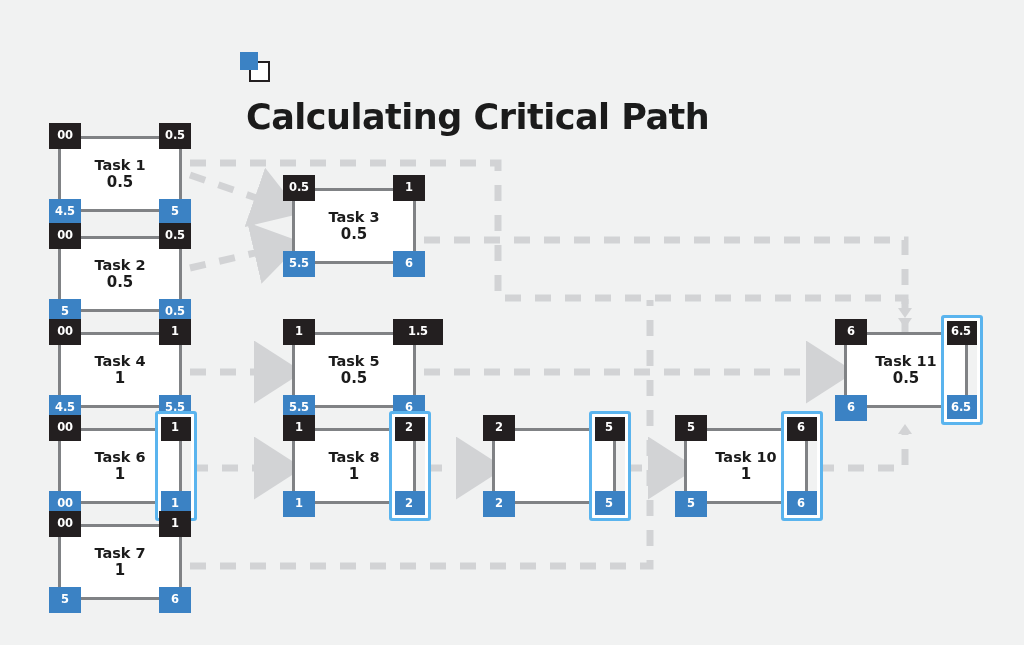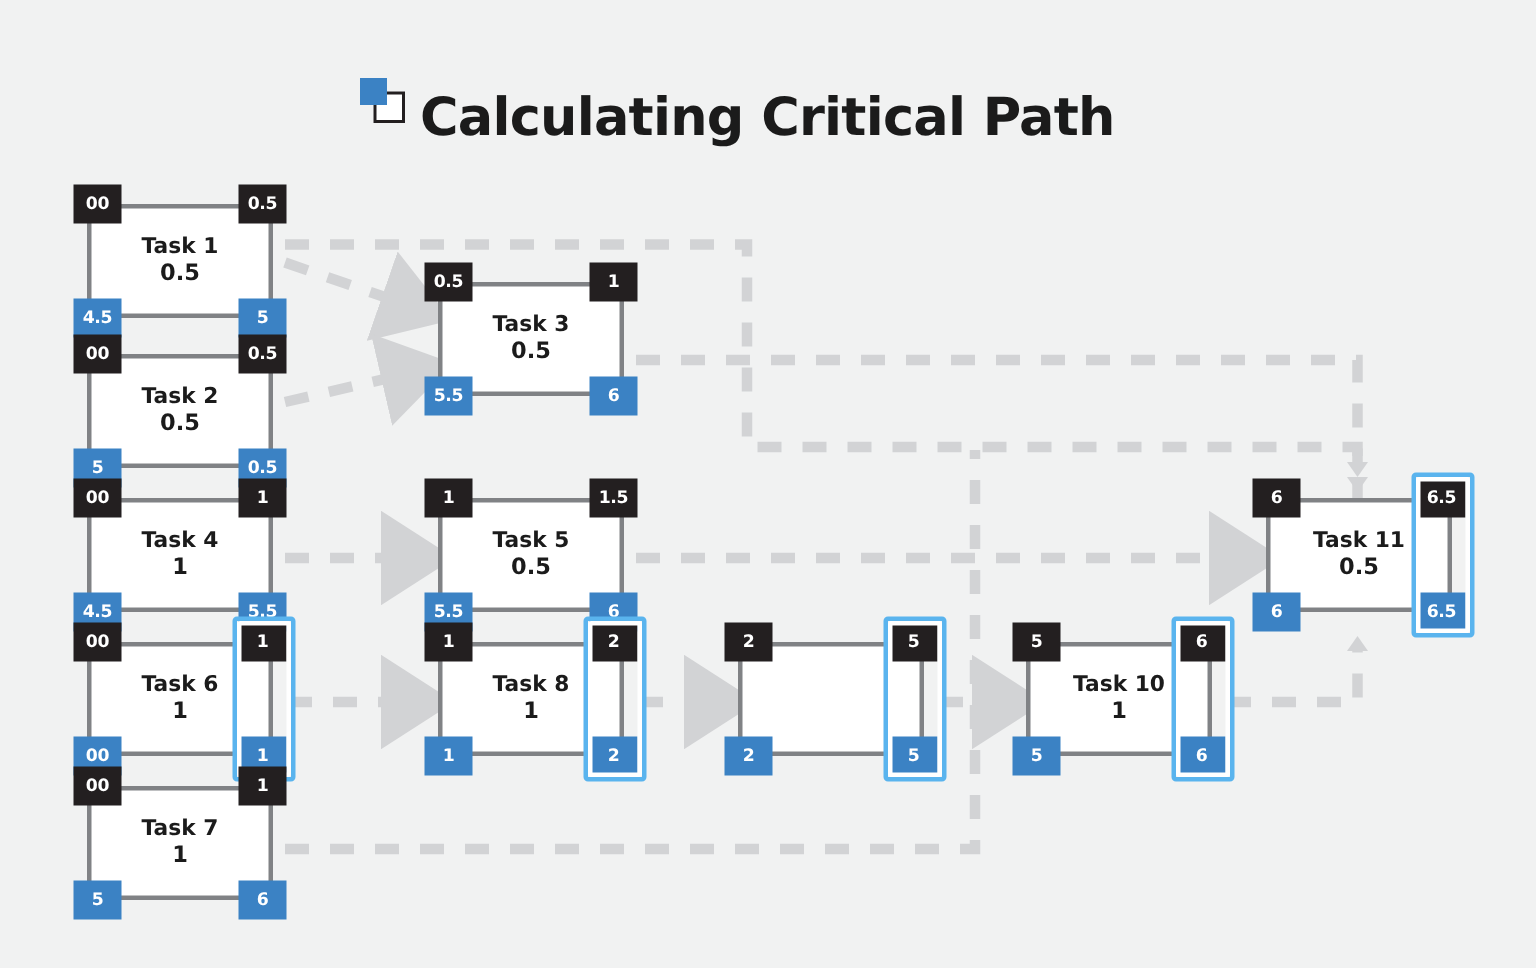--- a/index.html
+++ b/index.html
@@ -5,21 +5,21 @@
   html,body{margin:0;padding:0;}
   body{
     width:1024px;height:645px;
     background:#f1f2f2;
     font-family:"DejaVu Sans","Liberation Sans",sans-serif;
     position:relative;overflow:hidden;
   }
   #canvas{position:absolute;left:0;top:0;width:1024px;height:645px;}
 
   
-  .title-wrap{position:absolute;left:240px;top:48px;display:flex;align-items:flex-start;}
+  .title-wrap{position:absolute;left:240px;top:48px;display:flex;align-items:flex-start;flex-direction:column;}
   .logo{position:relative;width:34px;height:34px;margin-top:4px;flex:0 0 auto;}
   .logo .sq-blue{position:absolute;left:0;top:0;width:18px;height:18px;background:#3b82c4;}
   .logo .sq-out{position:absolute;left:9px;top:9px;width:21px;height:21px;
      background:#ffffff;border:2.5px solid #231f20;box-sizing:border-box;}
   .logo .sq-blue{z-index:2;}
   .page-title{
     font-size:35px;font-weight:bold;color:#1b1b1b;letter-spacing:-0.5px;
     line-height:1;margin-left:6px;margin-top:14px;white-space:nowrap;
   }
 
@@ -156,21 +156,21 @@
         <div class="label">Task 3<span class="dur">0.5</span></div>
         <div class="corner dark" style="left: -9px; top: -13px; width: 32px; height: 26px;">0.5</div>
         <div class="corner dark" style="left: 101px; top: -13px; width: 32px; height: 26px;">1</div>
         <div class="corner blue" style="left: -9px; top: 63px; width: 32px; height: 26px;">5.5</div>
         <div class="corner blue" style="left: 101px; top: 63px; width: 32px; height: 26px;">6</div>
       </div>
       <div class="node" style="left: 292px; top: 332px; width: 124px; height: 76px;">
         <div class="body" style="width: 124px; height: 76px;"></div>
         <div class="label">Task 5<span class="dur">0.5</span></div>
         <div class="corner dark" style="left: -9px; top: -13px; width: 32px; height: 26px;">1</div>
-        <div class="corner dark" style="left: 101px; top: -13px; width: 32px; height: 26px;">1.5</div>
+        <div class="corner dark" style="left: 101px; top: -13px; width: 50px; height: 26px;">1.5</div>
         <div class="corner blue" style="left: -9px; top: 63px; width: 32px; height: 26px;">5.5</div>
         <div class="corner blue" style="left: 101px; top: 63px; width: 32px; height: 26px;">6</div>
       </div>
       <div class="node" style="left: 292px; top: 428px; width: 124px; height: 76px;">
         <div class="body" style="width: 124px; height: 76px;"></div>
         <div class="label">Task 8<span class="dur">1</span></div>
         <div class="corner dark" style="left: -9px; top: -13px; width: 32px; height: 26px;">1</div>
         <div class="corner dark" style="left: 101px; top: -13px; width: 32px; height: 26px;">2</div>
         <div class="corner blue" style="left: -9px; top: 63px; width: 32px; height: 26px;">1</div>
         <div class="corner blue" style="left: 101px; top: 63px; width: 32px; height: 26px;">2</div>

